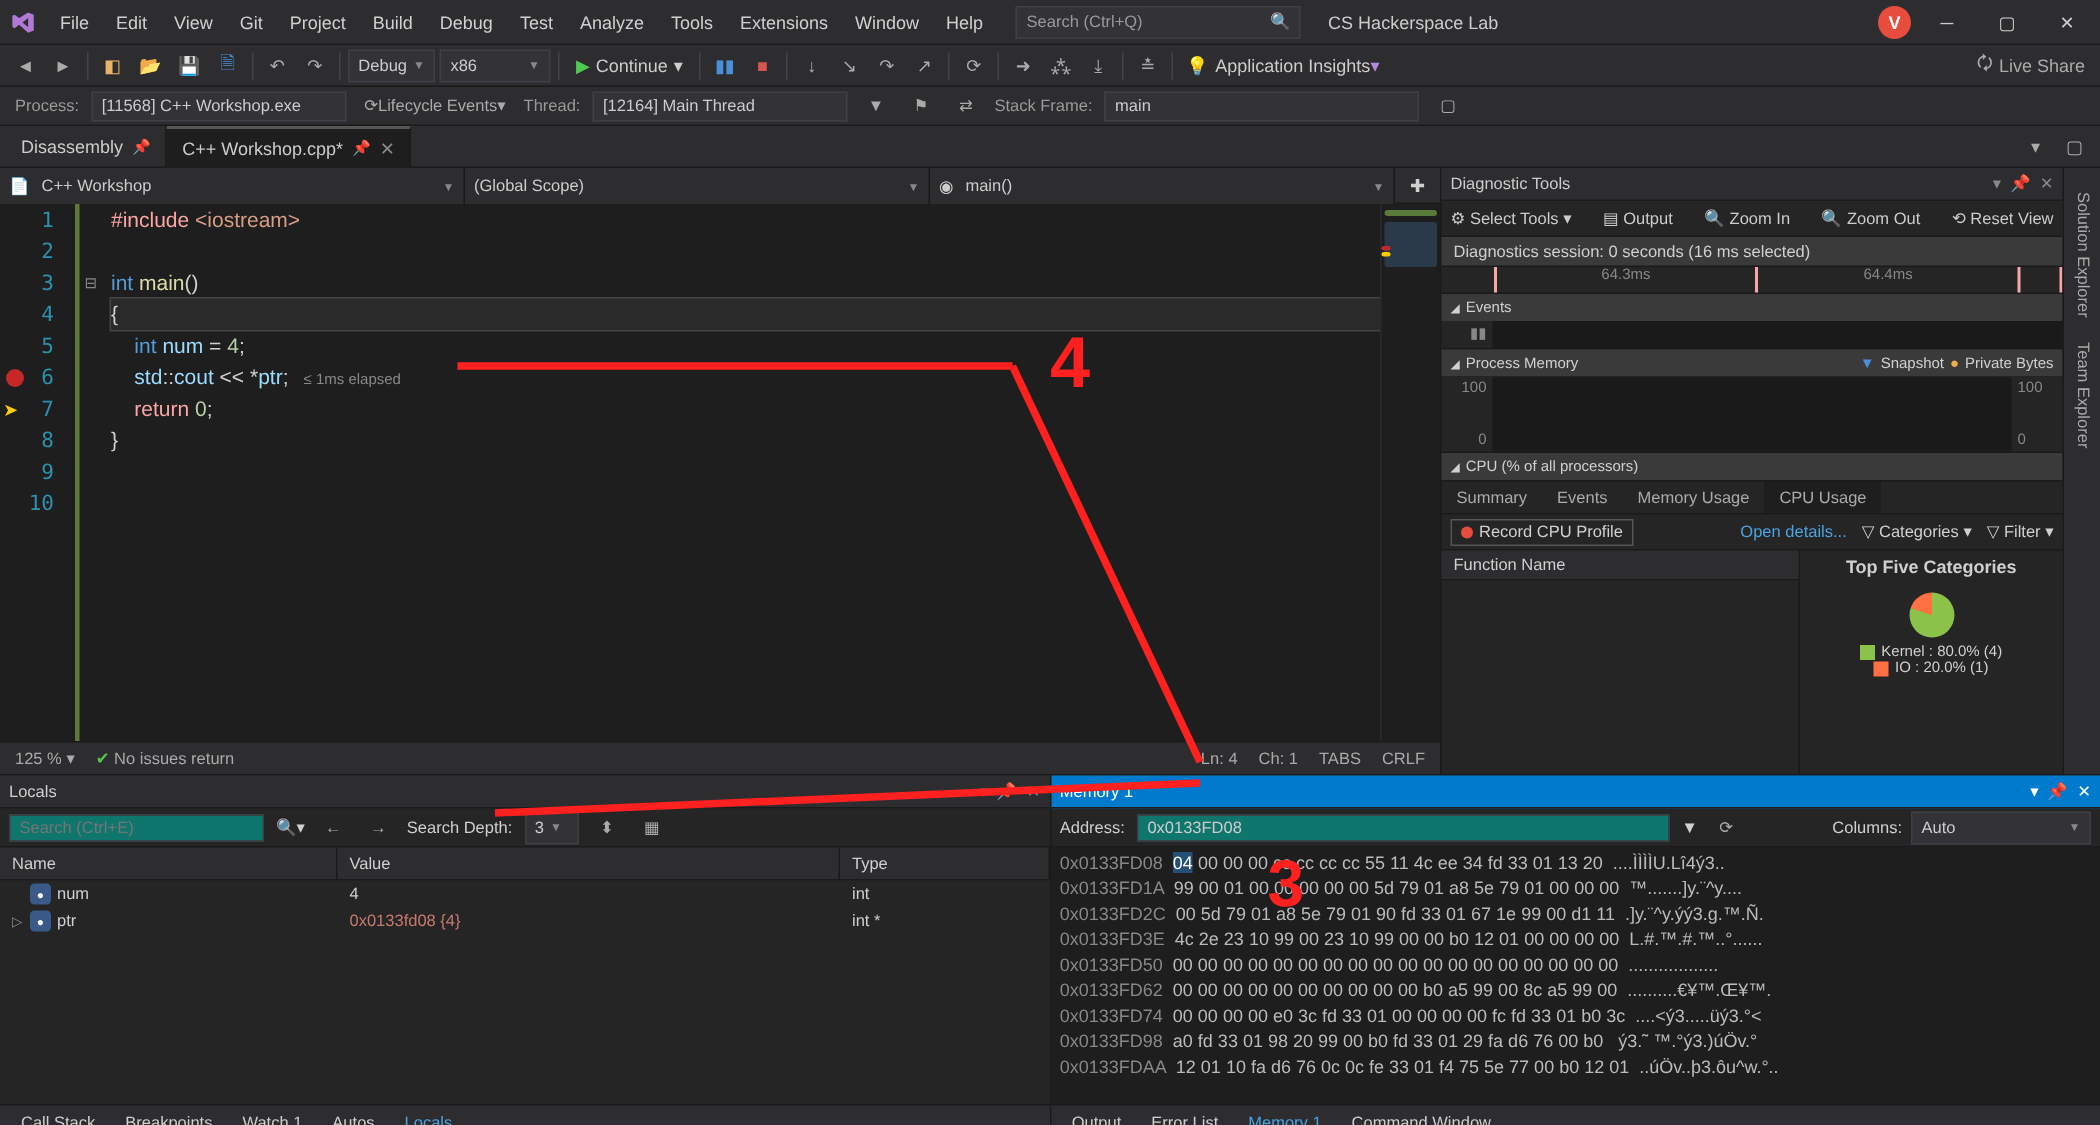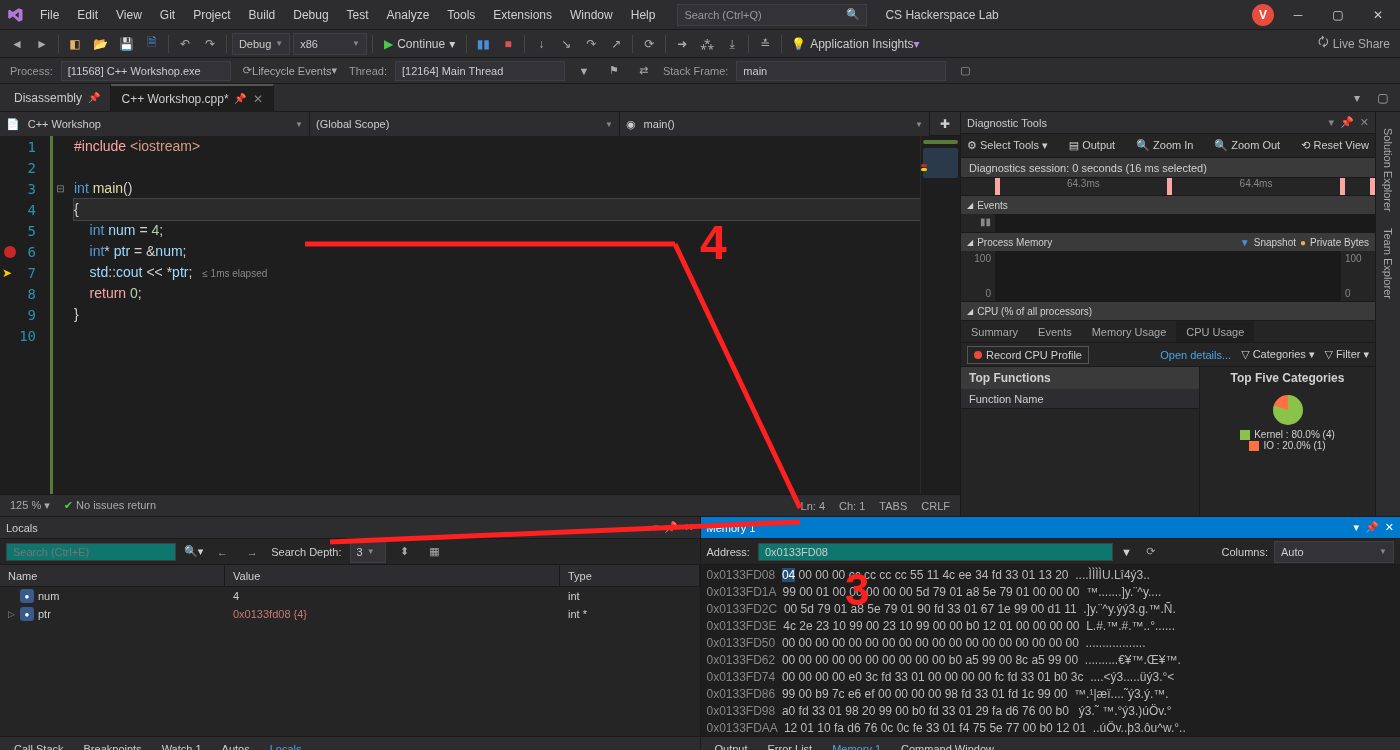--- a/index.html
+++ b/index.html
@@ -66,21 +66,21 @@
 
 .rightpanel { width: 415px; background: #252526; border-left: 1px solid #1a1a1a; display: flex; flex-direction: column; }
 .righttabs { width: 25px; background: #2d2d30; border-left: 1px solid #1a1a1a; display: flex; flex-direction: column; align-items: center; padding-top: 8px; }
 .righttabs .vtab { writing-mode: vertical-rl; padding: 8px 3px; font-size: 11px; color: #aaa; cursor: pointer; }
 .panel-hdr { height: 22px; background: #2d2d30; display: flex; align-items: center; padding: 0 6px; font-size: 11px; color: #ccc; border-bottom: 1px solid #1a1a1a; }
 .panel-hdr .pctl { margin-left: auto; display: flex; gap: 6px; color: #888; }
 .diag-tools { height: 24px; display: flex; align-items: center; padding: 0 6px; gap: 10px; font-size: 11px; border-bottom: 1px solid #1a1a1a; justify-content: space-between; }
 .diag-tools .dt { cursor: pointer; color: #ccc; }
 .diag-session { height: 20px; background: #3a3a3a; display: flex; align-items: center; padding: 0 8px; font-size: 11px; border-bottom: 1px solid #1a1a1a; }
 .diag-ruler { height: 18px; background: #252526; display: flex; font-size: 10px; color: #888; border-bottom: 1px solid #1a1a1a; }
-.diag-ruler span { flex: 1; text-align: center; border-right: 5px solid #fca5a5; }
+.diag-ruler span { flex: 1; text-align: center; border-right: 2px solid #fca5a5; }
 .diag-sec { border-bottom: 1px solid #1a1a1a; }
 .diag-sec-hdr { height: 18px; background: #3a3a3a; display: flex; align-items: center; padding: 0 6px; font-size: 10px; }
 .diag-sec-hdr .tri { font-size: 8px; margin-right: 4px; }
 .diag-sec-hdr .rlbl { margin-left: auto; display: flex; gap: 4px; align-items: center; }
 .diag-sec-body { height: 50px; background: #1a1a1a; position: relative; display: flex; }
 .diag-sec-body .ylabel { width: 34px; display: flex; flex-direction: column; justify-content: space-between; align-items: flex-end; padding: 2px 4px; font-size: 10px; color: #888; background: #252526; }
 .diag-tabs { height: 22px; display: flex; border-bottom: 1px solid #1a1a1a; }
 .diag-tabs .dtab { padding: 0 10px; display: flex; align-items: center; font-size: 11px; cursor: pointer; color: #aaa; }
 .diag-tabs .dtab.active { background: #1e1e1e; }
 .diag-actions { height: 24px; display: flex; align-items: center; padding: 0 6px; gap: 10px; font-size: 11px; border-bottom: 1px solid #1a1a1a; }
@@ -289,21 +289,20 @@
           <div class="fm"></div>
           <div class="fm"></div>
           <div class="fm"></div>
       </div>
       <div class="code">
         <div class="line"><span class="kw">#include</span> <span class="str">&lt;iostream&gt;</span></div>
         <div class="line"></div>
         <div class="line"><span class="type">int</span> <span class="func">main</span>()</div>
         <div class="line highlight">{</div>
         <div class="line">    <span class="type">int</span> <span class="var-c">num</span> <span class="op">=</span> <span class="num-lit">4</span>;</div>
-        <div class="line">    <span class="type">int</span><span class="op">*</span> <span class="var-c">ptr</span> <span class="op">=</span> <span class="op">&amp;</span><span class="var-c">num</span>;</div>
         <div class="line">    <span class="var-c">std</span>::<span class="var-c">cout</span> <span class="op">&lt;&lt;</span> <span class="op">*</span><span class="var-c">ptr</span>;<span class="elapsed">≤ 1ms elapsed</span></div>
         <div class="line">    <span class="kw">return</span> <span class="num-lit">0</span>;</div>
         <div class="line">}</div>
         <div class="line"></div>
       </div>
       <div class="minimap">
         <div class="mmbar" style="top:4px;height:4px;background:#5a7a3a"></div>
         <div class="mmbar" style="top:12px;height:30px;background:#2a3a4a"></div>
         <div class="mmbar" style="top:28px;height:3px;background:#c62828;left:0;width:6px"></div>
         <div class="mmbar" style="top:32px;height:3px;background:#ffcc00;left:0;width:6px"></div>
@@ -394,21 +393,20 @@
       <div class="rec-btn">
           <span class="rec-dot"></span>
           <span>Record CPU Profile</span>
         </div>
       <span class="link" style="margin-left:auto">Open details...</span>
       <span>▽ <span>Categories</span> ▾</span>
       <span>▽ <span>Filter</span> ▾</span>
     </div>
     <div class="diag-cols">
       <div class="topfn">
-        <div class="th">Top Functions</div>
         <div class="colh">Function Name</div>
       </div>
       <div class="topcat">
         <div class="th">Top Five Categories</div>
         <div class="pie"></div>
         <div class="legend-row">
             <span class="lsw" style="background:#8bc34a"></span>
             <span>Kernel : 80.0% (4)</span>
           </div>
         <div class="legend-row">
@@ -507,21 +505,20 @@
       </div>
     </div>
     <div class="mem-body" id="membody">
         <div class="mrow"><span class="addr">0x0133FD08</span>  <span class="hl">04</span> 00 00 00 cc cc cc cc 55 11 4c ee 34 fd 33 01 13 20  ....ÌÌÌÌU.Lî4ý3..</div>
         <div class="mrow"><span class="addr">0x0133FD1A</span>  99 00 01 00 00 00 00 00 5d 79 01 a8 5e 79 01 00 00 00  ™.......]y.¨^y....</div>
         <div class="mrow"><span class="addr">0x0133FD2C</span>  00 5d 79 01 a8 5e 79 01 90 fd 33 01 67 1e 99 00 d1 11  .]y.¨^y.ýý3.g.™.Ñ.</div>
         <div class="mrow"><span class="addr">0x0133FD3E</span>  4c 2e 23 10 99 00 23 10 99 00 00 b0 12 01 00 00 00 00  L.#.™.#.™..°......</div>
         <div class="mrow"><span class="addr">0x0133FD50</span>  00 00 00 00 00 00 00 00 00 00 00 00 00 00 00 00 00 00  ..................</div>
         <div class="mrow"><span class="addr">0x0133FD62</span>  00 00 00 00 00 00 00 00 00 00 b0 a5 99 00 8c a5 99 00  ..........€¥™.Œ¥™.</div>
         <div class="mrow"><span class="addr">0x0133FD74</span>  00 00 00 00 e0 3c fd 33 01 00 00 00 00 fc fd 33 01 b0 3c  ....&lt;ý3.....üý3.°&lt;</div>
-        <div class="mrow"><span class="addr">0x0133FD86</span>  99 00 b9 7c e6 ef 00 00 00 00 98 fd 33 01 fd 1c 99 00  ™.¹|æï....˜ý3.ý.™.</div>
         <div class="mrow"><span class="addr">0x0133FD98</span>  a0 fd 33 01 98 20 99 00 b0 fd 33 01 29 fa d6 76 00 b0   ý3.˜ ™.°ý3.)úÖv.°</div>
         <div class="mrow"><span class="addr">0x0133FDAA</span>  12 01 10 fa d6 76 0c 0c fe 33 01 f4 75 5e 77 00 b0 12 01  ..úÖv..þ3.ôu^w.°..</div>
       </div>
     <div class="bottom-tabs">
       <span class="btab">Output</span>
       <span class="btab">Error List</span>
       <span class="btab active">Memory 1</span>
       <span class="btab">Command Window</span>
     </div>
   </div>

